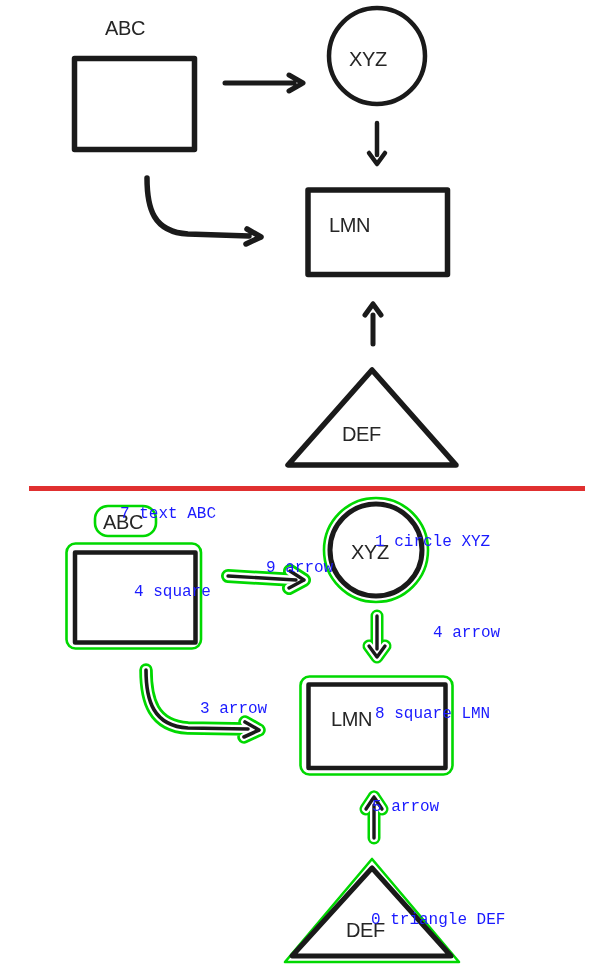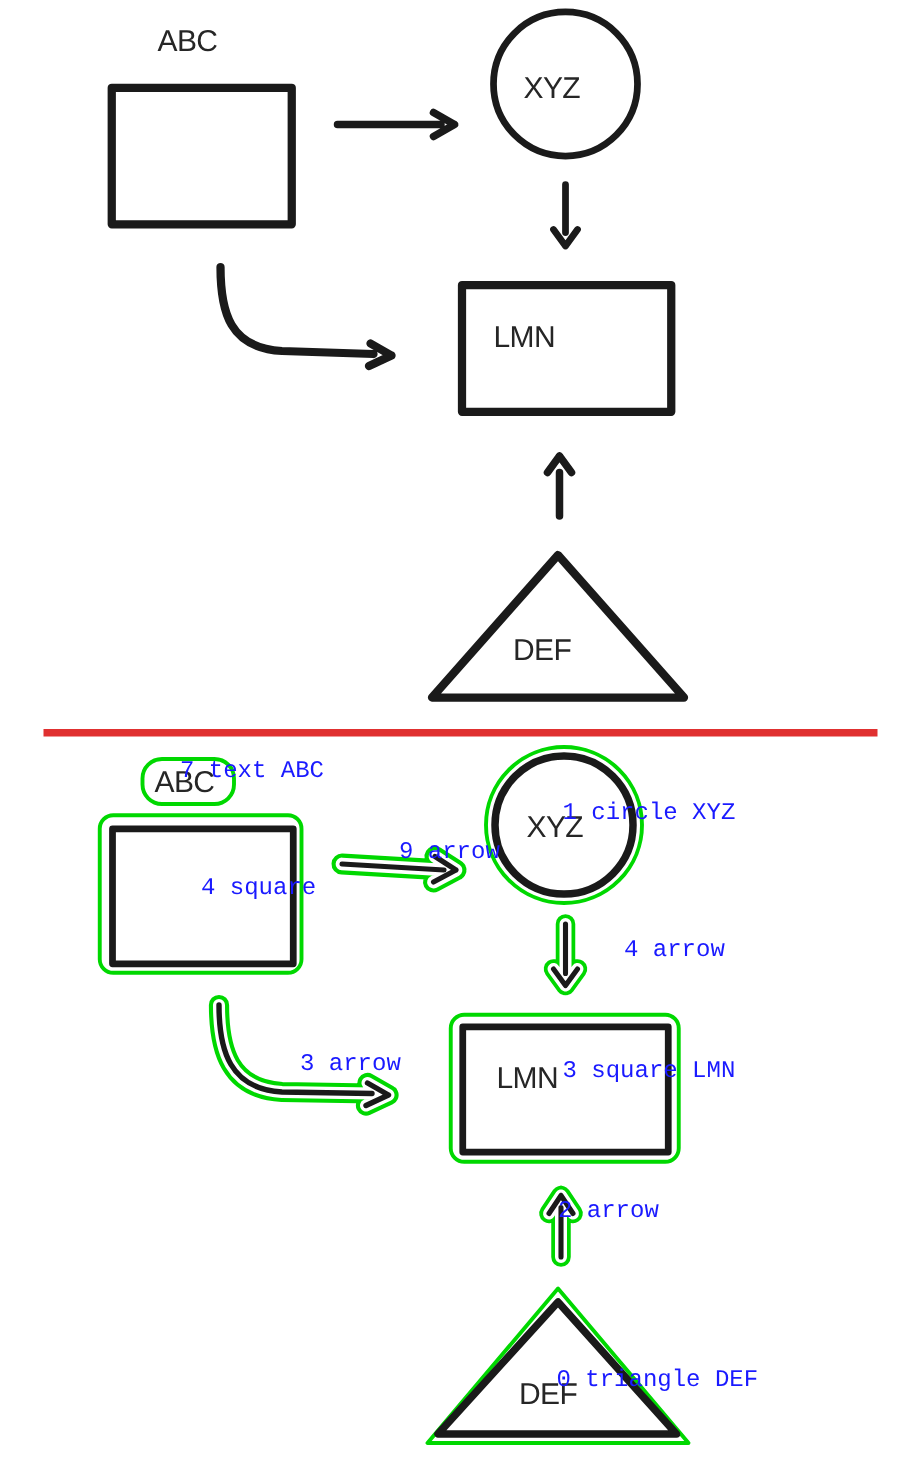--- a/index.html
+++ b/index.html
@@ -82,19 +82,19 @@
 
   <div class="lbl" style="left:103px; top:511px;">ABC</div>
   <div class="lbl" style="left:351px; top:541px;">XYZ</div>
   <div class="lbl" style="left:331px; top:708px;">LMN</div>
   <div class="lbl" style="left:346px; top:919px;">DEF</div>
 
   <div class="ann" style="left:120px; top:506px;">7 text ABC</div>
   <div class="ann" style="left:375px; top:534px;">1 circle XYZ</div>
   <div class="ann" style="left:134px; top:584px;">4 square</div>
   <div class="ann" style="left:266px; top:560px;">9 arrow</div>
-  <div class="ann" style="left:381px; top:625px;padding-left:35px;">4 arrow</div>
+  <div class="ann" style="left:398px; top:625px;padding-left:35px;">4 arrow</div>
   <div class="ann" style="left:200px; top:701px;">3 arrow</div>
-  <div class="ann" style="left:375px; top:706px;">3 square LMN</div>
-  <div class="ann" style="left:372px; top:799px;">2 arrow</div>
+  <div class="ann" style="left:375px; top:706px;">8 square LMN</div>
+  <div class="ann" style="left:372px; top:799px;">5 arrow</div>
   <div class="ann" style="left:371px; top:912px;">0 triangle DEF</div>
 
 </div>
 
 </body></html>

